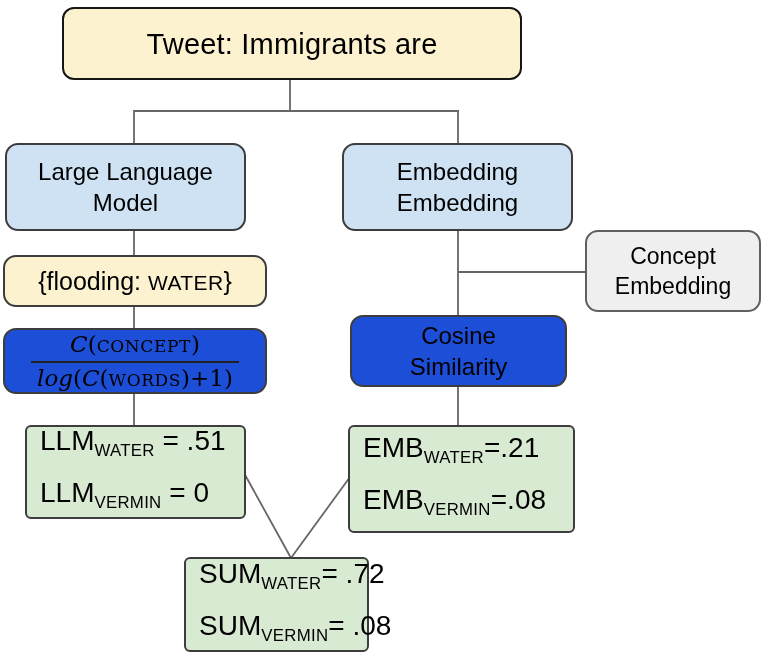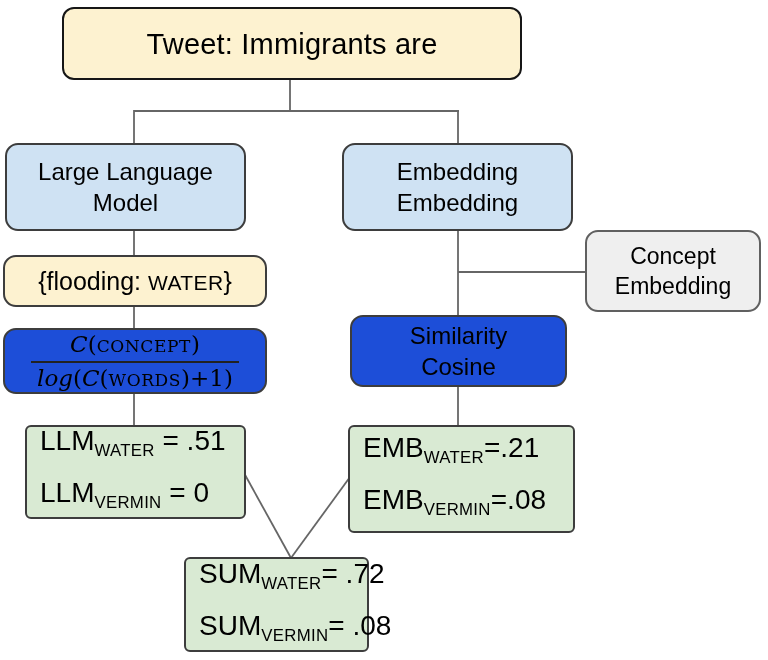--- a/index.html
+++ b/index.html
@@ -104,22 +104,22 @@
   </div>
 
   <div class="node purple node-formula">
     <span class="fraction">
       <span class="fnum"><span class="fit">C</span><span>(</span><span class="fsc">CONCEPT</span><span>)</span></span>
       <span class="fden"><span class="fit">log</span><span>(</span><span class="fit">C</span><span>(</span><span class="fsc">WORDS</span><span>)+1)</span></span>
     </span>
   </div>
 
   <div class="node purple node-cosine">
+    <div>Cosine</div>
     <div>Similarity</div>
-    <div>Cosine</div>
   </div>
 
   <div class="node green scores node-llmscore">
     <div class="score-row"><span>LLM</span><span class="sub">WATER</span><span> = .51</span></div>
     <div class="score-row"><span>LLM</span><span class="sub">VERMIN</span><span> = 0</span></div>
   </div>
 
   <div class="node green scores node-embscore">
     <div class="score-row"><span>EMB</span><span class="sub">WATER</span><span>=.21</span></div>
     <div class="score-row"><span>EMB</span><span class="sub">VERMIN</span><span>=.08</span></div>

